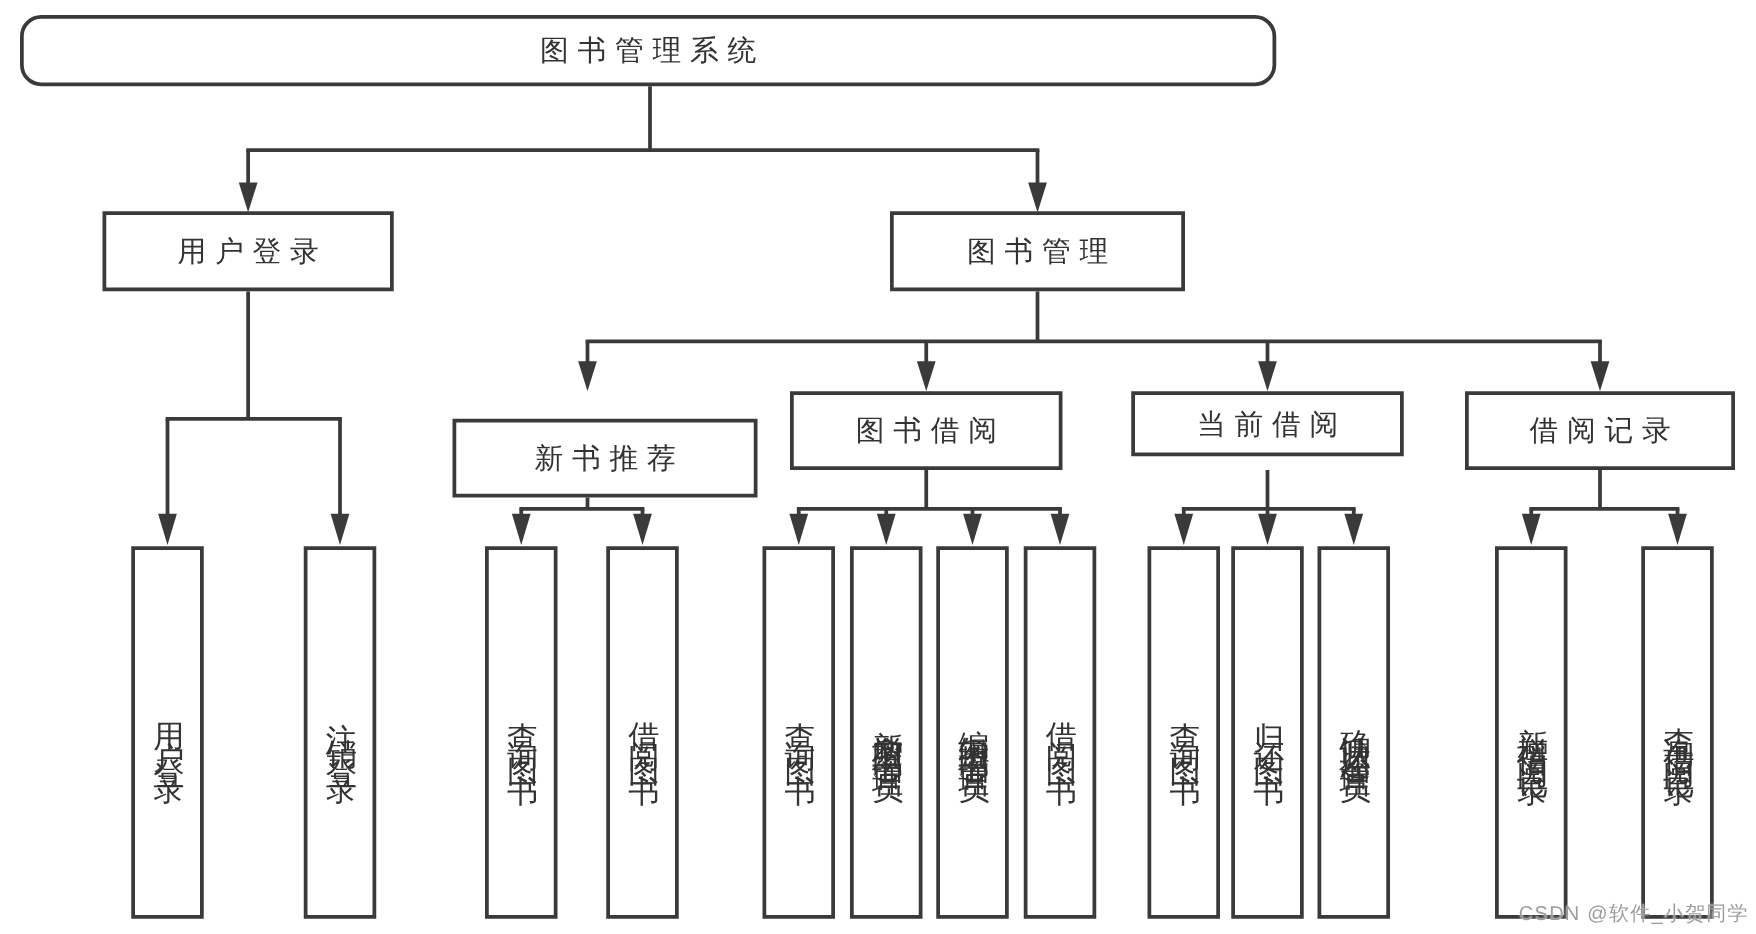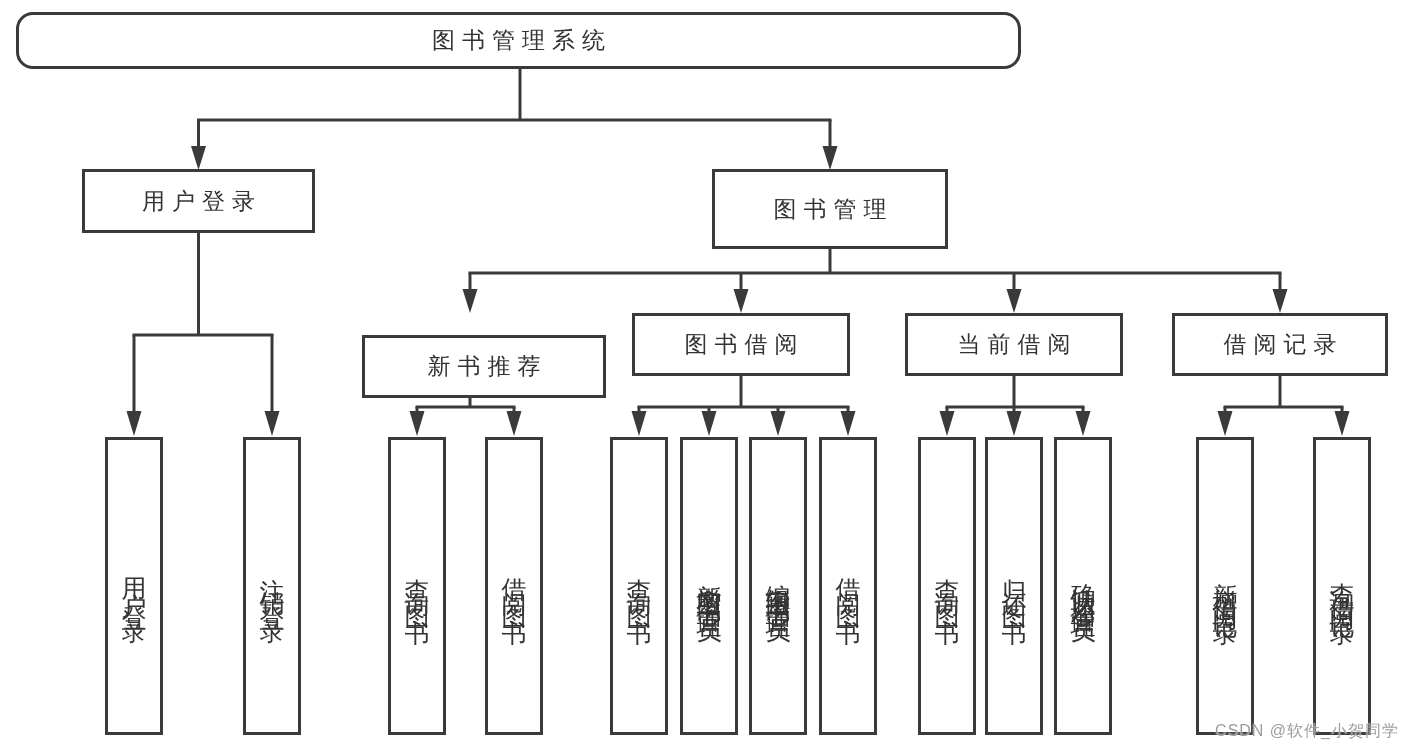--- a/index.html
+++ b/index.html
@@ -122,31 +122,31 @@
     </g>
   </svg>
 
   <div class="box" style="left:16px;top:12px;width:1005px;height:57px;border-radius:17px;">
     <span>图书管理系统</span>
   </div>
 
   <div class="box" style="left:82px;top:169px;width:233px;height:64px;">
     <span>用户登录</span>
   </div>
-  <div class="box" style="left:712px;top:169px;width:236px;height:80px;">
+  <div class="box" style="left:712px;top:169px;width:236px;height:64px;">
     <span>图书管理</span>
   </div>
 
   <div class="box" style="left:362px;top:313px;width:244px;height:63px;margin-top:22px;">
     <span>新书推荐</span>
   </div>
   <div class="box" style="left:632px;top:313px;width:218px;height:63px;">
     <span>图书借阅</span>
   </div>
-  <div class="box" style="left:905px;top:313px;width:218px;height:63px;">
+  <div class="box" style="left:905px;top:313px;width:218px;height:52px;">
     <span>当前借阅</span>
   </div>
   <div class="box" style="left:1172px;top:313px;width:216px;height:63px;">
     <span>借阅记录</span>
   </div>
 
   <div class="box leaf" style="left:105px;top:437px;width:58px;height:298px;">
     <span class="vtext sp-wide">用户登录</span>
   </div>
   <div class="box leaf" style="left:243px;top:437px;width:58px;height:298px;">

